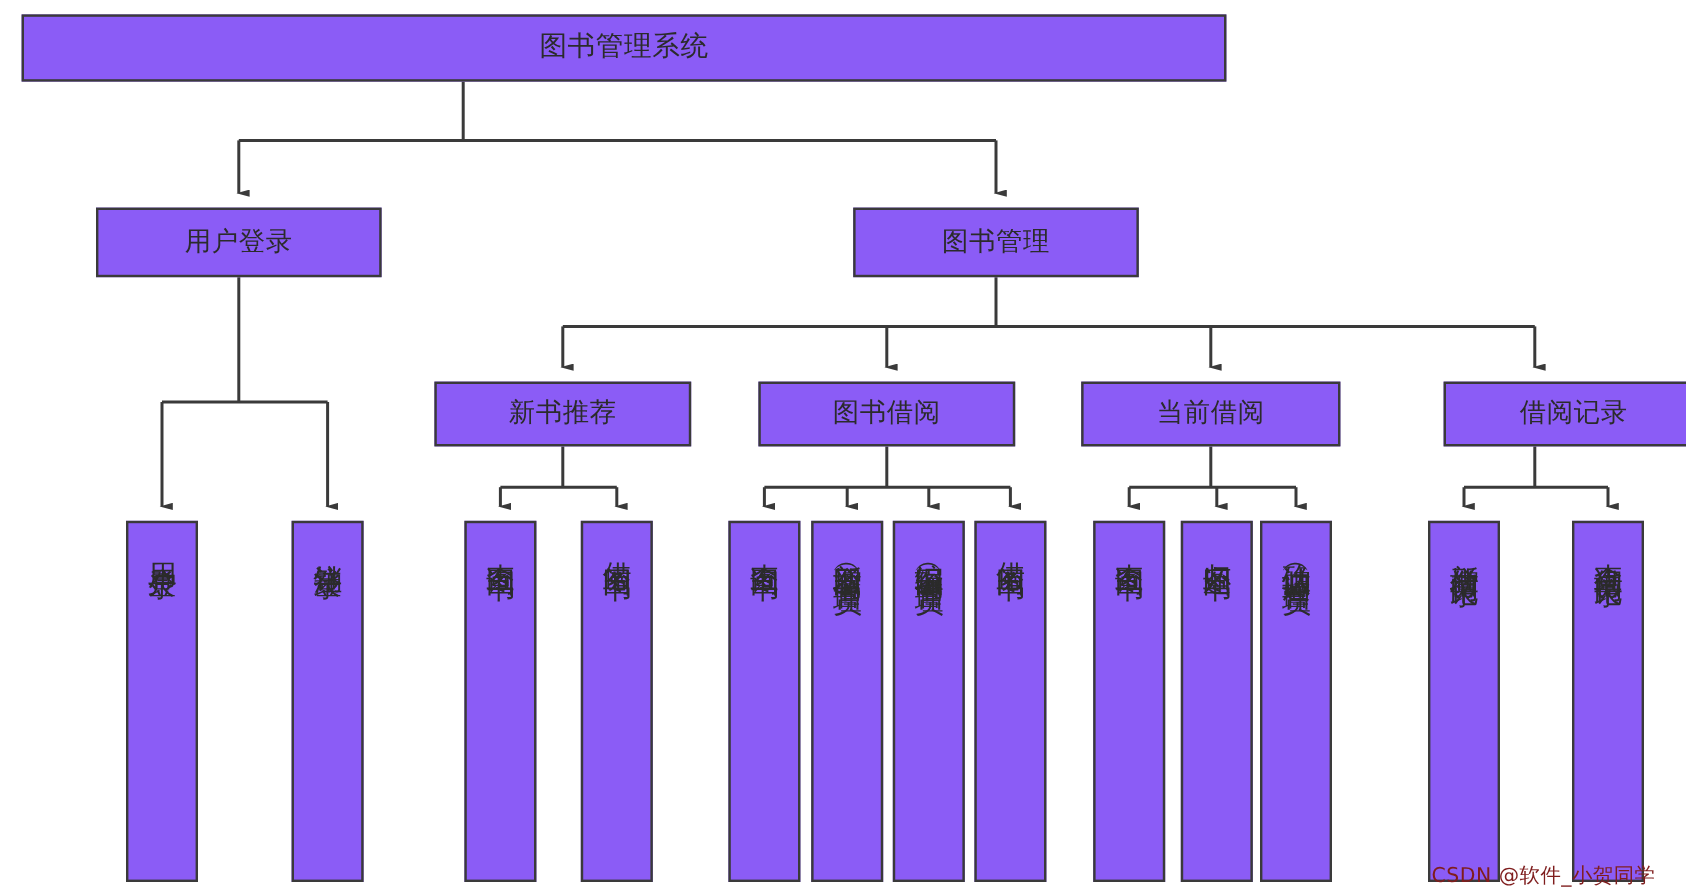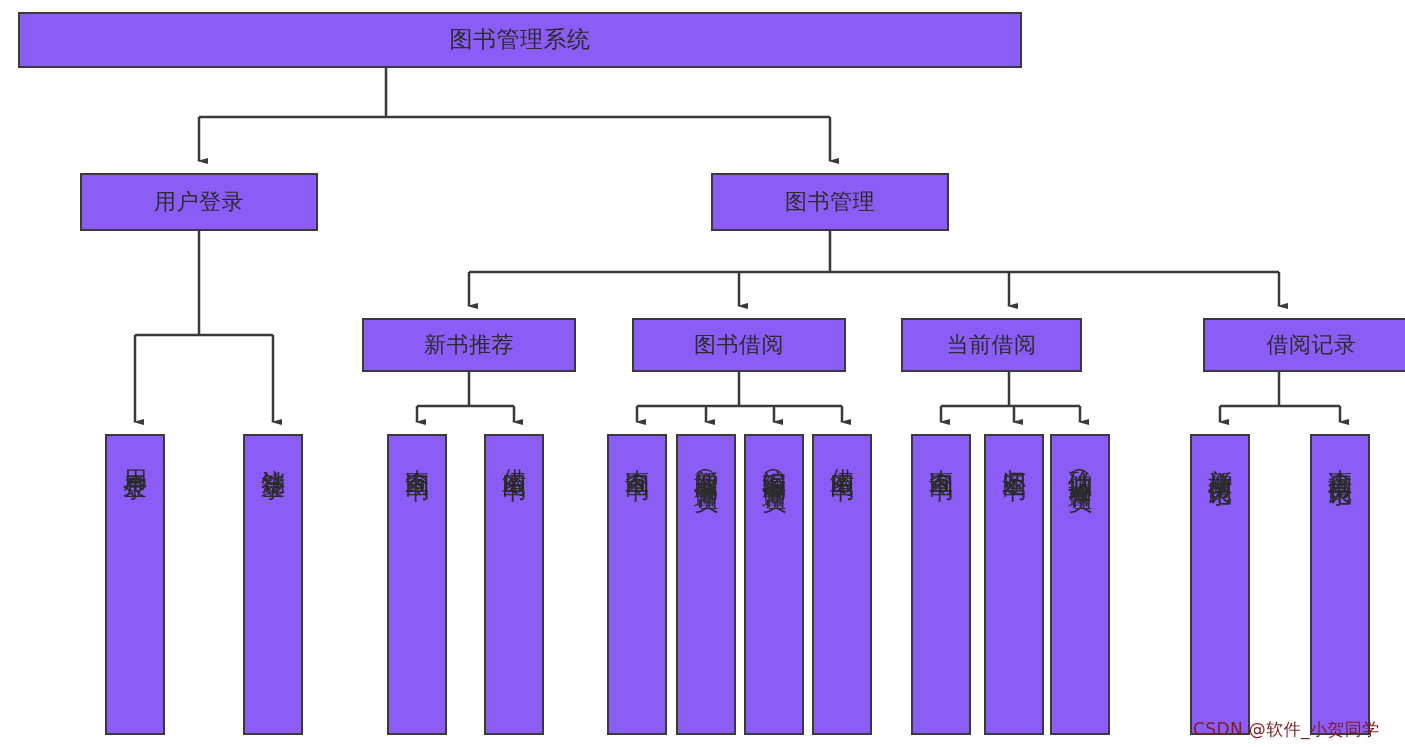--- a/index.html
+++ b/index.html
@@ -131,21 +131,21 @@
   <div class="node horiz" style="left: 711px; top: 173px; width: 238px; height: 58px;">
     <span class="label">图书管理</span>
   </div>
 
   <div class="node horiz" style="left: 362px; top: 318px; width: 214px; height: 54px;">
     <span class="label">新书推荐</span>
   </div>
   <div class="node horiz" style="left: 632px; top: 318px; width: 214px; height: 54px;">
     <span class="label">图书借阅</span>
   </div>
-  <div class="node horiz" style="left: 901px; top: 318px; width: 181px; height: 54px;">
+  <div class="node horiz" style="left: 901px; top: 318px; width: 216px; height: 54px;">
     <span class="label">当前借阅</span>
   </div>
   <div class="node horiz" style="left: 1171px; top: 318px; width: 217px; height: 54px; margin-left: 32px;">
     <span class="label">借阅记录</span>
   </div>
 
   <div class="node vert" style="left: 105px; top: 434px; width: 60px; height: 301px;">
     <span class="label">用户登录</span>
   </div>
   <div class="node vert" style="left: 243px; top: 434px; width: 60px; height: 301px;">

